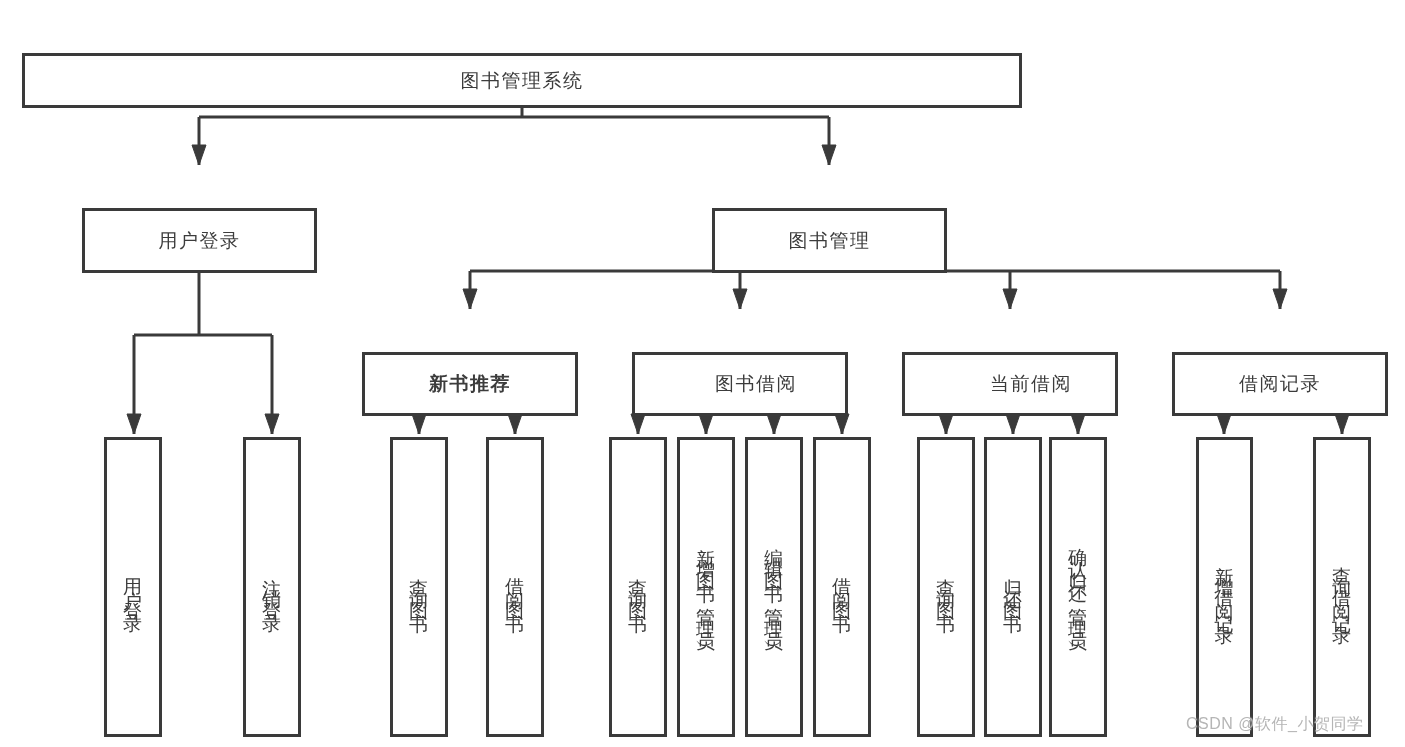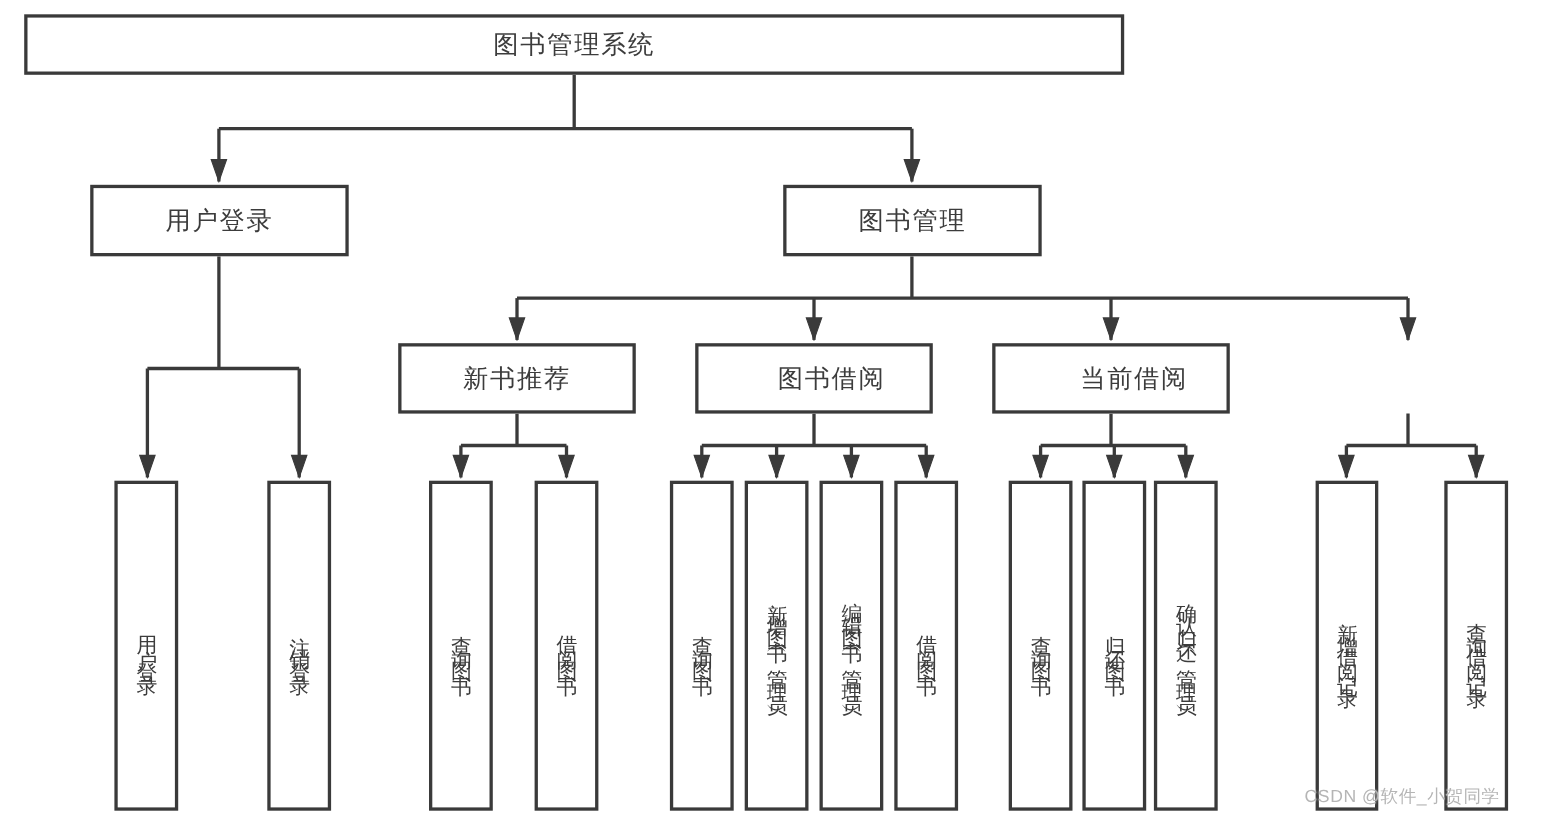--- a/index.html
+++ b/index.html
@@ -21,22 +21,23 @@
     position:absolute;
     box-sizing:border-box;
     border:3px solid var(--line);
     background:var(--bg);
     display:flex;
     align-items:center;
     justify-content:center;
     color:var(--text);
   }
   .hbox{
-    font-size:23px;
+    font-size:19px;
     letter-spacing:1.5px;
+    margin-top:40px;
   }
   .vbox span{
     writing-mode:vertical-rl;
     text-orientation:mixed;
     font-size:19px;
     line-height:1;
     letter-spacing:12px;
     white-space:nowrap;
   }
   .leaf{top:437px;width:58px;height:300px;}
@@ -98,28 +99,31 @@
     <span>图书管理系统</span>
   </div>
 
   <div class="box hbox" style="left:82px;top:168px;width:235px;height:65px;">
     <span>用户登录</span>
   </div>
   <div class="box hbox" style="left:712px;top:168px;width:235px;height:65px;text-align:center;">
     <span>图书管理</span>
   </div>
 
-  <div class="box hbox" style="left:362px;top:312px;width:216px;height:64px;">
+  <div class="box hbox" style="left:362px;top:312px;width:216px;height:64px;font-weight:bold;">
     <span>新书推荐</span>
   </div>
   <div class="box hbox" style="left:632px;top:312px;width:216px;height:64px;padding-left:32px;">
     <span>图书借阅</span>
   </div>
   <div class="box hbox" style="left:902px;top:312px;width:216px;height:64px;padding-left:42px;">
     <span>当前借阅</span>
+  </div>
+  <div class="box hbox" style="left:1172px;top:312px;width:216px;height:64px;">
+    <span>借阅记录</span>
   </div>
 
   <div class="box vbox leaf" style="left:104px;">
     <span>用户登录</span>
   </div>
   <div class="box vbox leaf" style="left:243px;">
     <span>注销登录</span>
   </div>
   <div class="box vbox leaf" style="left:390px;">
     <span>查询图书</span>

